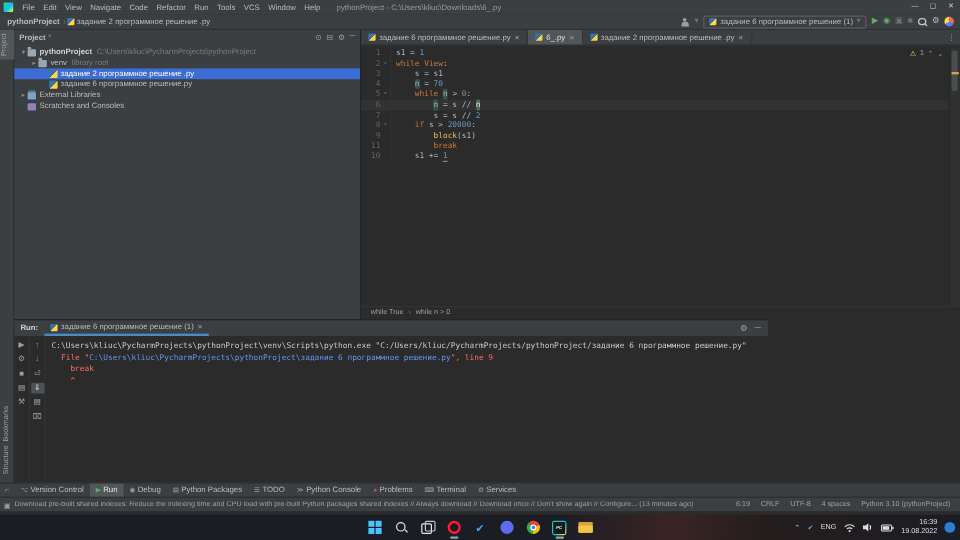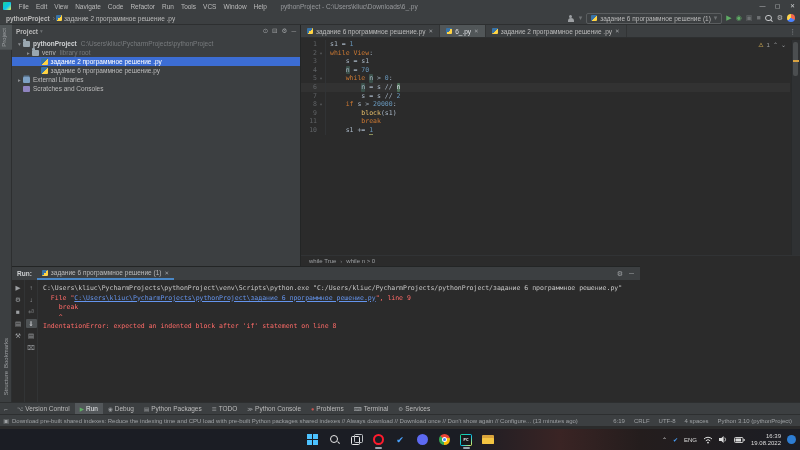--- a/index.html
+++ b/index.html
@@ -110,21 +110,21 @@
   .rhicons { margin-left:auto; display:flex; gap:6px; padding-right:6px; color:#9da0a3; font-size:7px; }
   .runbody { position:absolute; left:0; top:13px; right:0; bottom:0; display:flex; }
   .rtcol { width:13px; display:flex; flex-direction:column; align-items:center; padding-top:3px; gap:3px; }
   .rtcol1 { border-right:1px solid #323435; }
   .rtcol2 { border-right:1px solid #323435; }
   .ric { width:11px; height:9px; text-align:center; font-size:6.5px; line-height:9px; color:#9da0a3; }
   .ric.active { background:#4e5254; border-radius:1px; color:#dfe1e5; }
   .console { flex:1; padding:4px 0 0 5px; font-family:"DejaVu Sans Mono",monospace; font-size:6.5px; }
   .conline { height:9.5px; line-height:9.5px; white-space:pre; }
   .con-out { color:#c8c8c8; } .con-err { color:#ff6b68; }
-  .con-link { color:#6494ed; text-decoration:underline; }
+  .con-link { color:#6494ed; }
 
   
   .bottombar { position:absolute; left:0; top:402px; width:800px; height:12px; background:#3c3f41;
                border-top:1px solid #2d2f30; display:flex; align-items:center; font-size:6.5px; }
   .bcorner { width:12px; text-align:center; color:#9da0a3; font-size:6px; }
   .twitem { display:flex; align-items:center; gap:2px; padding:0 5px; height:12px; color:#bbbbbb; }
   .twitem.active { background:#53575a; color:#e6e8ea; }
   .twic { font-size:5.5px; color:#9da0a3; }
   .twic.green { color:#5fad65; } .twic.red { color:#c75450; }
 
@@ -360,21 +360,20 @@
           <span class="ric ">⏎</span>
           <span class="ric  active">⇓</span>
           <span class="ric ">▤</span>
           <span class="ric ">⌧</span>
         </div>
       <div class="console" id="console">
           <div class="conline"><span class="con-out">C:\Users\kliuc\PycharmProjects\pythonProject\venv\Scripts\python.exe "C:/Users/kliuc/PycharmProjects/pythonProject/задание 6 программное решение.py"</span></div>
           <div class="conline"><span class="con-err">  File "</span><span class="con-link">C:\Users\kliuc\PycharmProjects\pythonProject\задание 6 программное решение.py</span><span class="con-err">", line 9</span></div>
           <div class="conline"><span class="con-err">    break</span></div>
           <div class="conline"><span class="con-err">    ^</span></div>
-          <div class="conline"><span class="con-err">IndentationError: expected an indented block after 'if' statement on line 8</span></div>
           <div class="conline"><span class="con-out"></span></div>
         </div>
     </div>
   </div>
 
   <div class="bottombar">
     <span class="bcorner">⌐</span>
     <span id="toolwindows" style="display:flex;">
         <span class="twitem">
           <span class="twic ">⌥</span>

